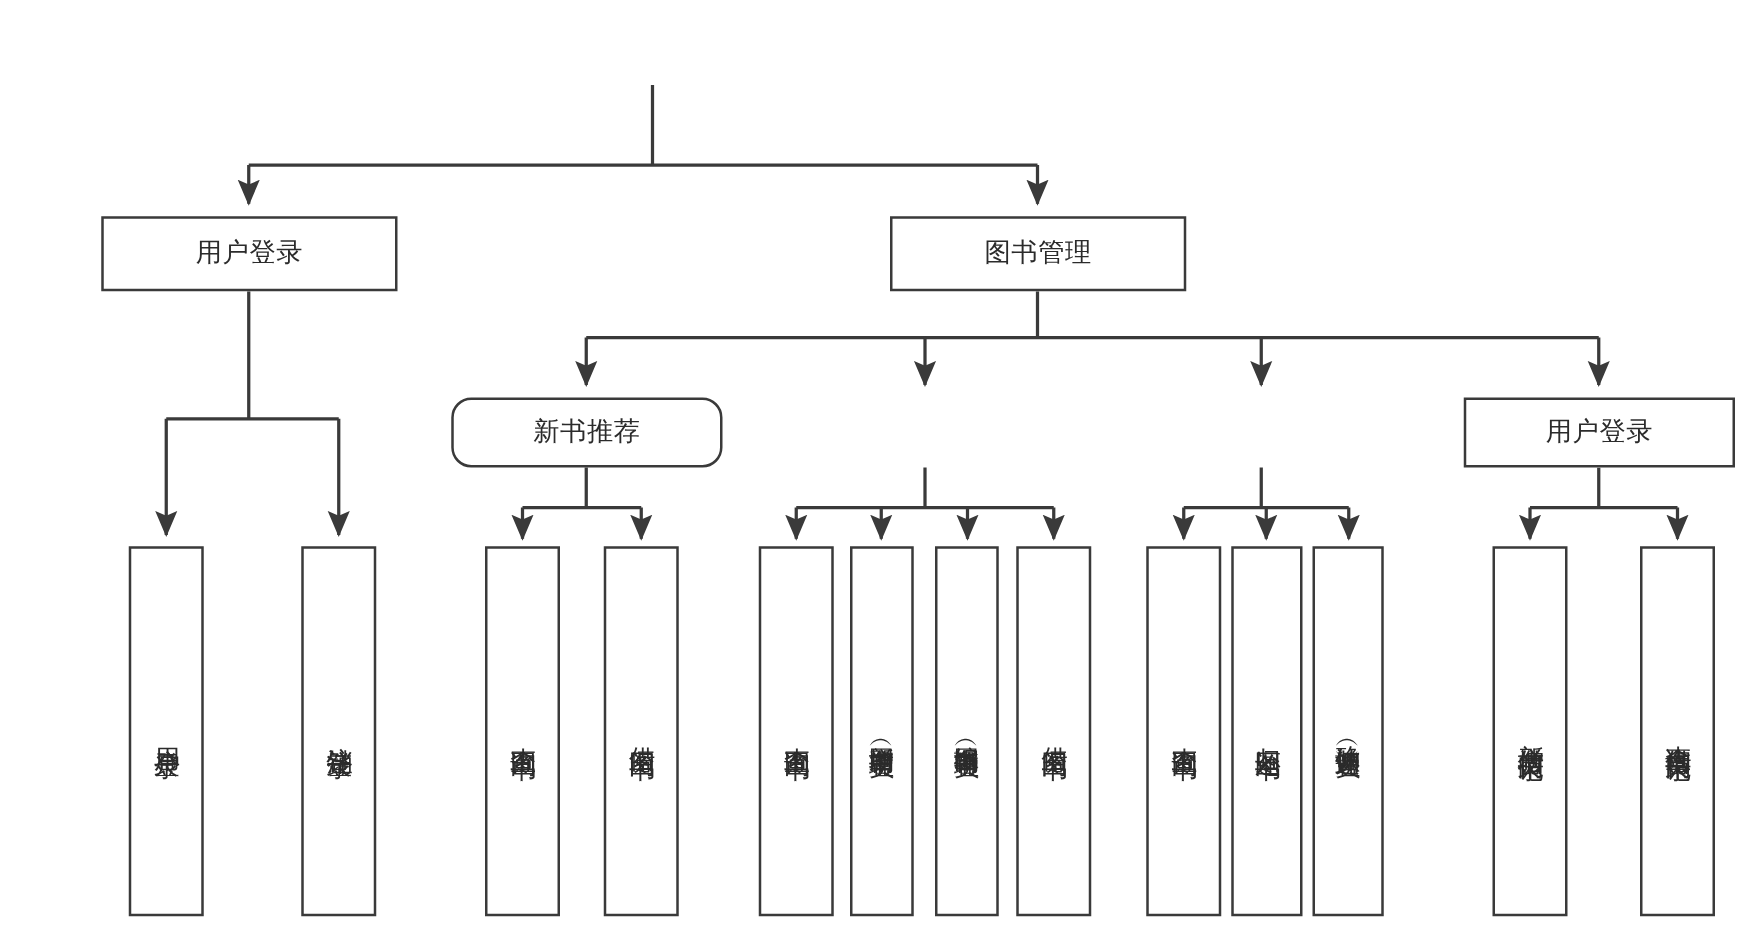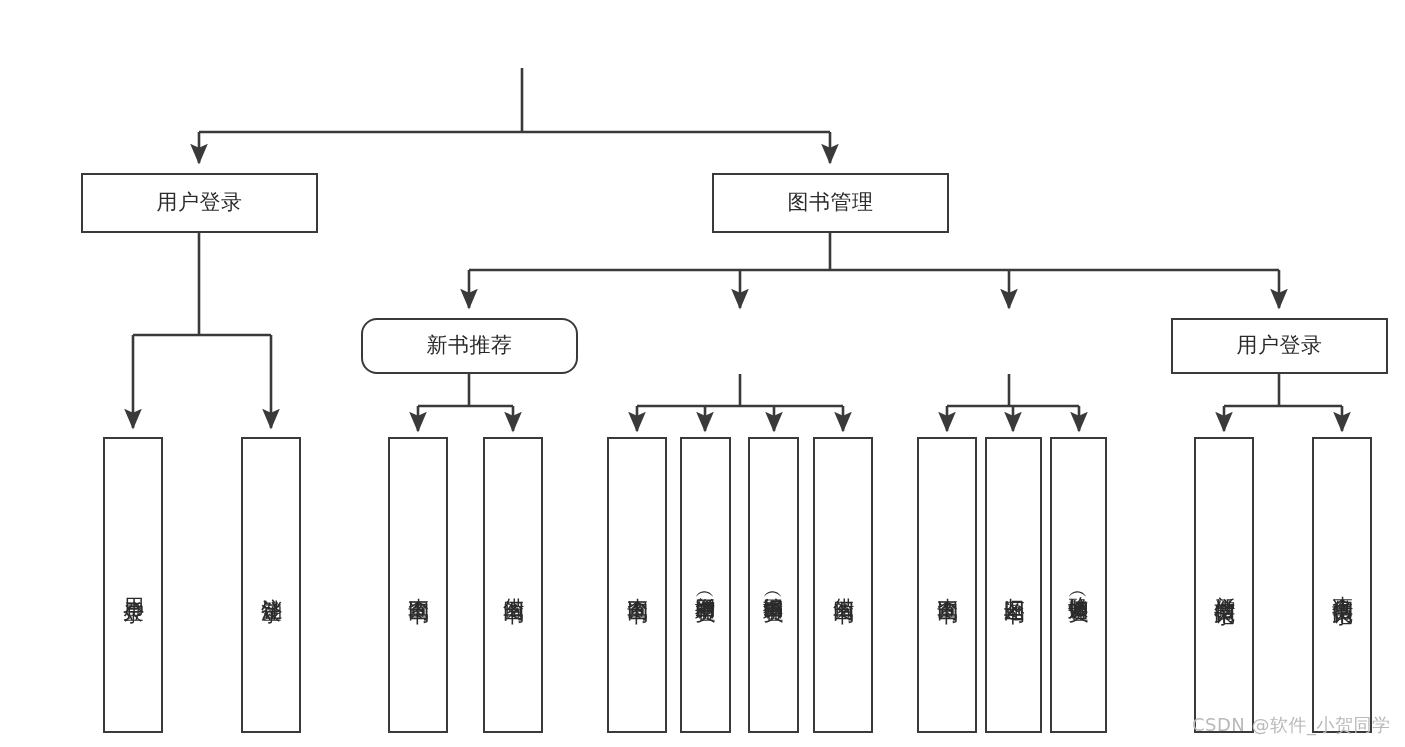--- a/index.html
+++ b/index.html
@@ -177,15 +177,14 @@
     <span class="vtxt">确认归还（管理员）</span>
   </div>
 
   <div class="node v" style="left:1194px; top:437px; width:60px; height:296px;">
     <span class="vtxt">新增借阅记录</span>
   </div>
   <div class="node v" style="left:1312px; top:437px; width:60px; height:296px;">
     <span class="vtxt">查询借阅记录</span>
   </div>
 
-  <div class="watermark">CSDN @软件_小贺同学</div>
 
 </div>
 
 </body></html>

